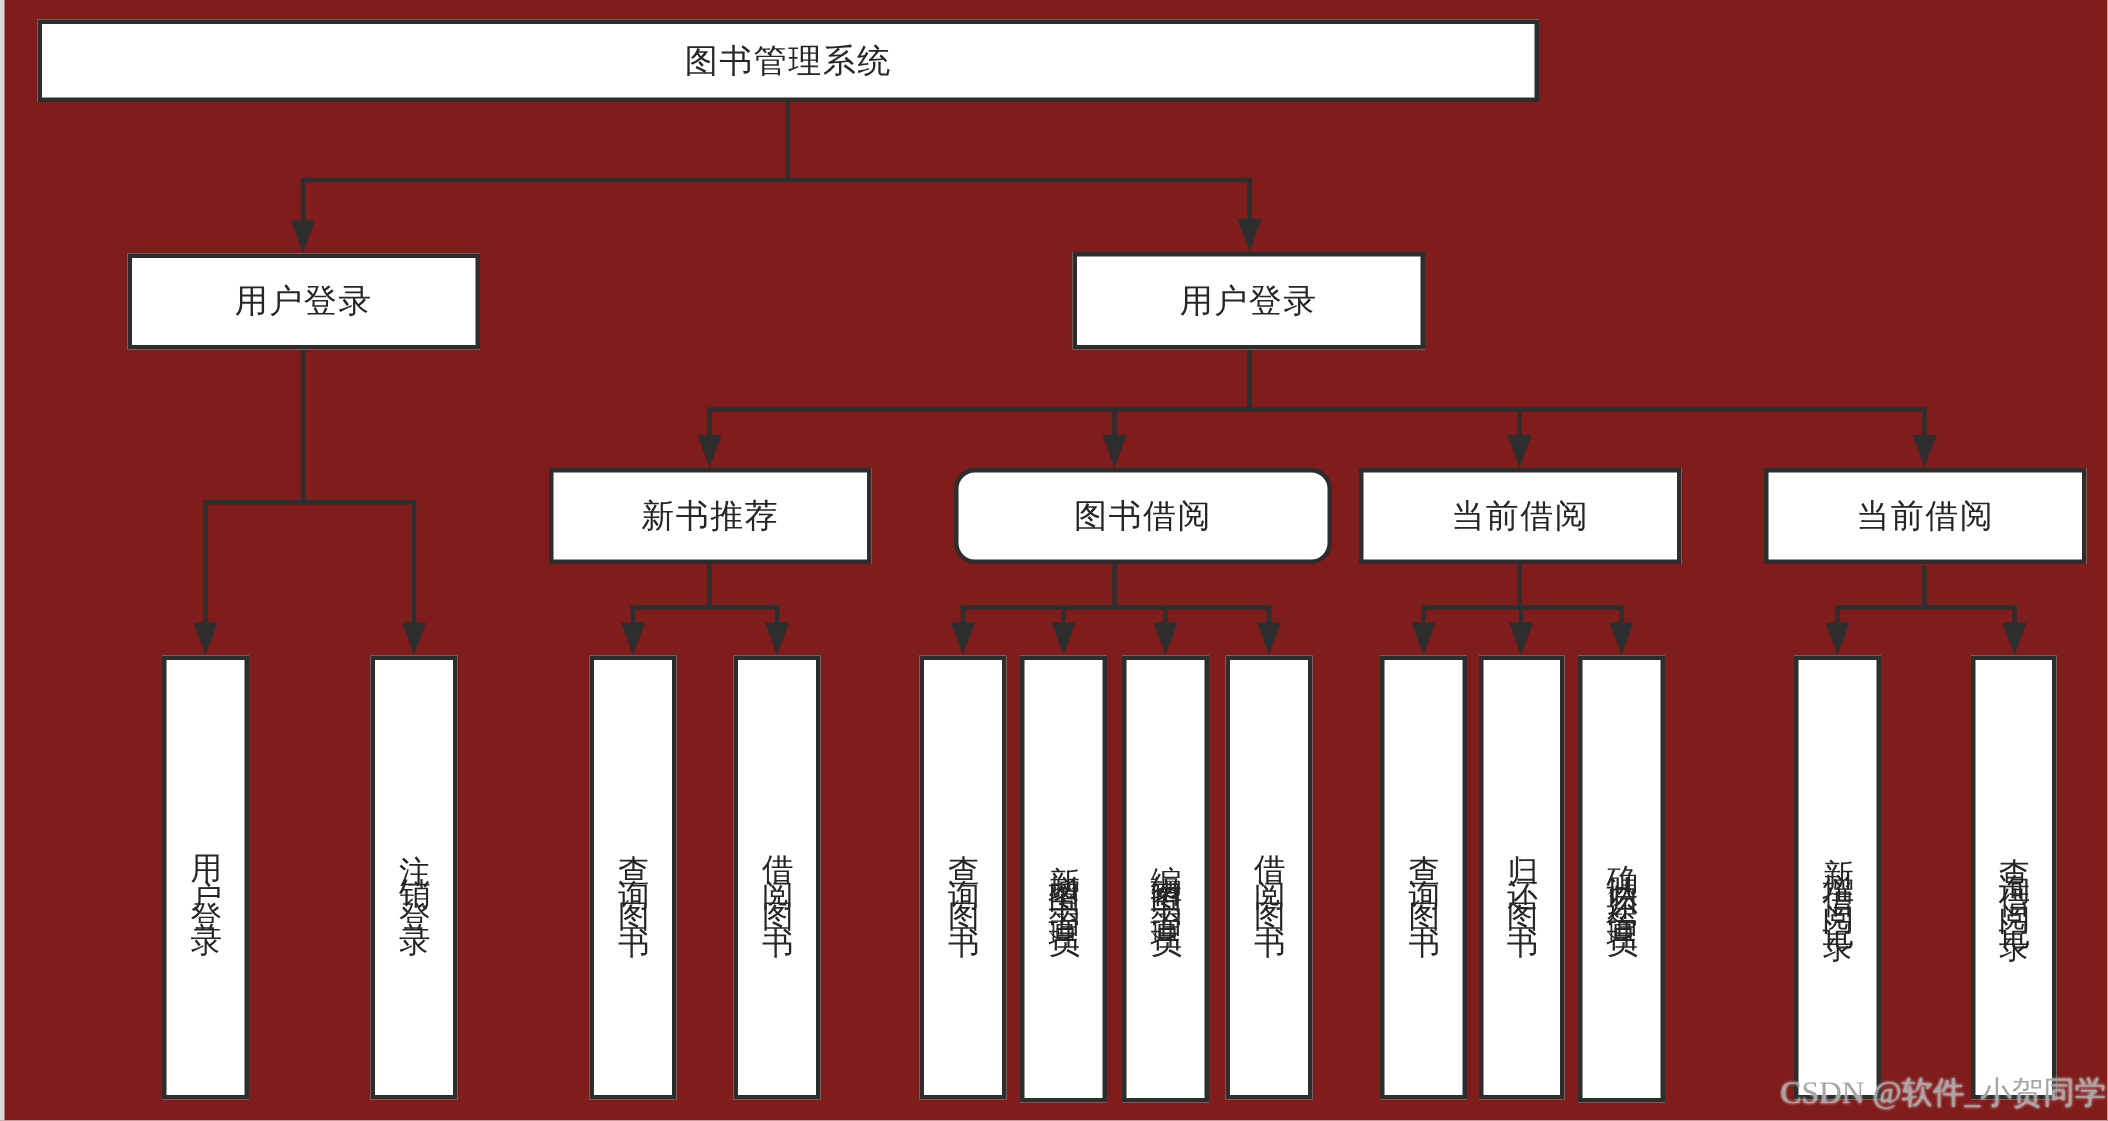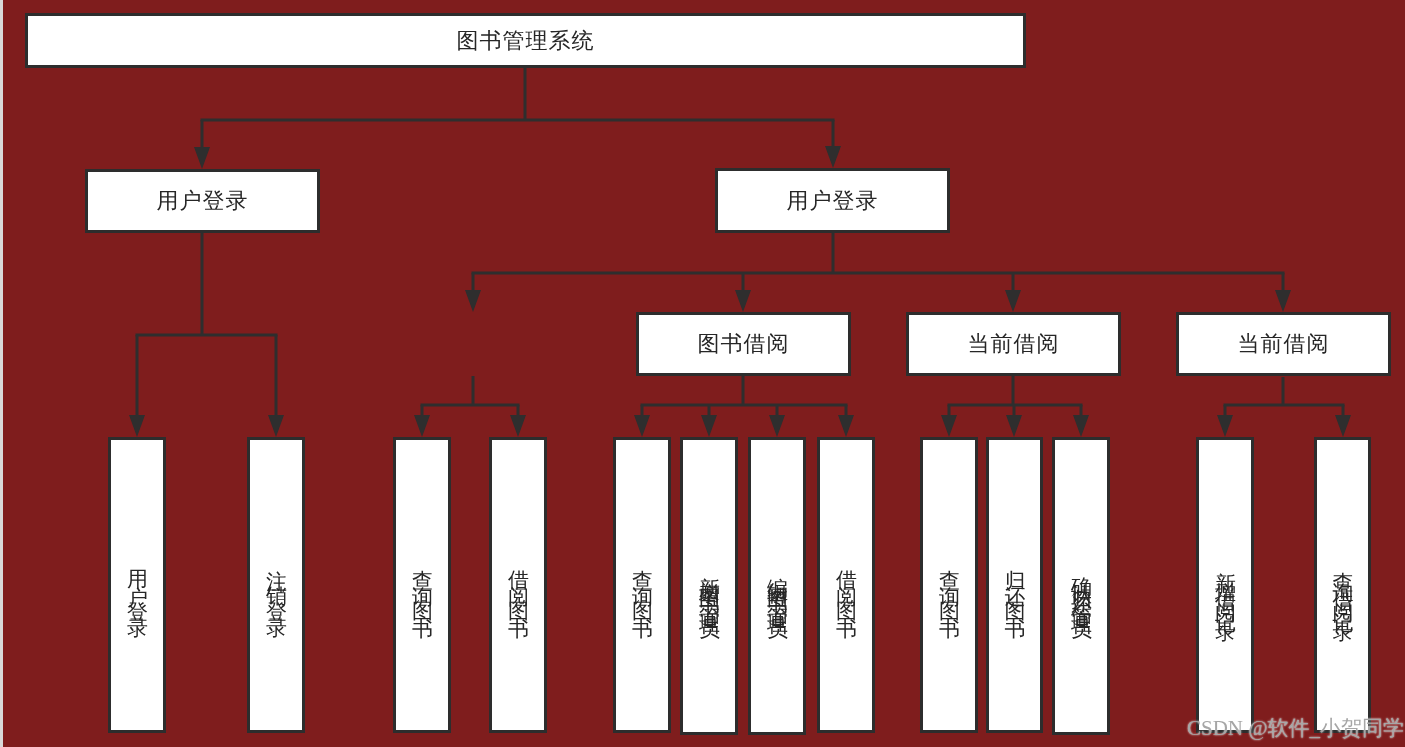--- a/index.html
+++ b/index.html
@@ -102,21 +102,22 @@
       <line x1="1340" y1="405" x2="1340" y2="417"></line>
       <polygon points="1332,415 1348,415 1340,437"></polygon>
     </g>
   </svg>
 
   <div class="box hbox" style="left:22px;top:13px;width:1001px;height:55px;">图书管理系统</div>
 
   <div class="box hbox" style="left:82px;top:169px;width:235px;height:64px;">用户登录</div>
   <div class="box hbox" style="left:712px;top:168px;width:235px;height:65px;">用户登录</div>
 
-  <div class="box hbox" style="left:633px;top:312px;width:215px;height:64px;">图书借阅</div>
+  <div class="box hbox" style="left:363px;top:312px;width:215px;height:64px;">新书推荐</div>
+  <div class="box hbox" style="left:633px;top:312px;width:252px;height:64px;border-radius:14px;">图书借阅</div>
   <div class="box hbox" style="left:903px;top:312px;width:215px;height:64px;text-align:right;">当前借阅</div>
   <div class="box hbox" style="left:1173px;top:312px;width:215px;height:64px;">当前借阅</div>
 
   <div class="box" style="left:105px;top:437px;width:58px;height:296px;">
     <span class="vtext sp4">用户登录</span>
   </div>
   <div class="box" style="left:244px;top:437px;width:58px;height:296px;">
     <span class="vtext sp4">注销登录</span>
   </div>
 

